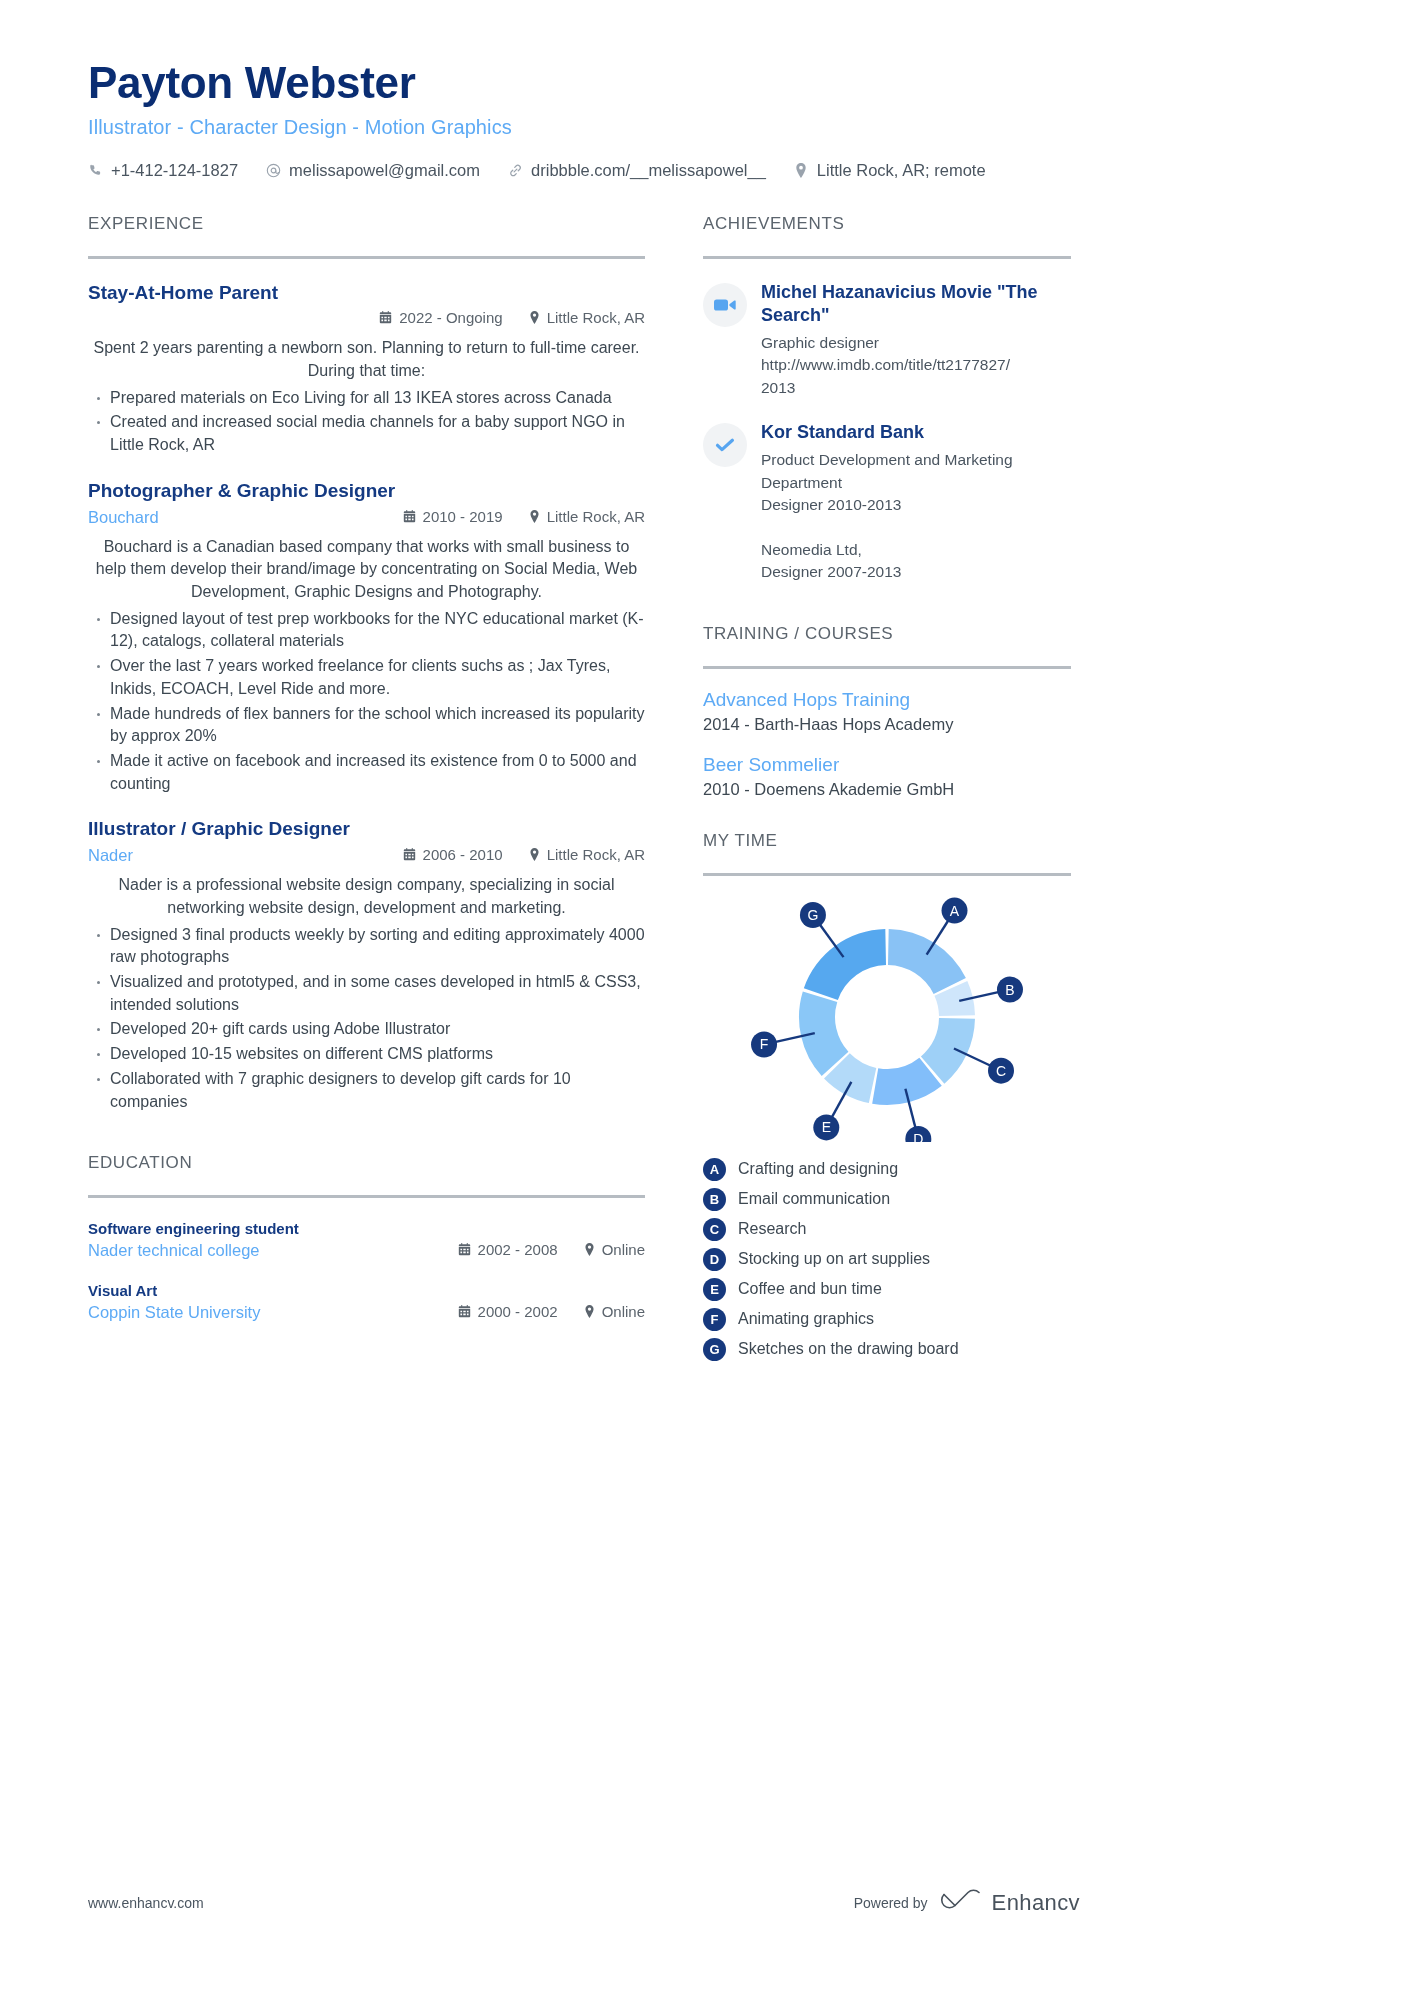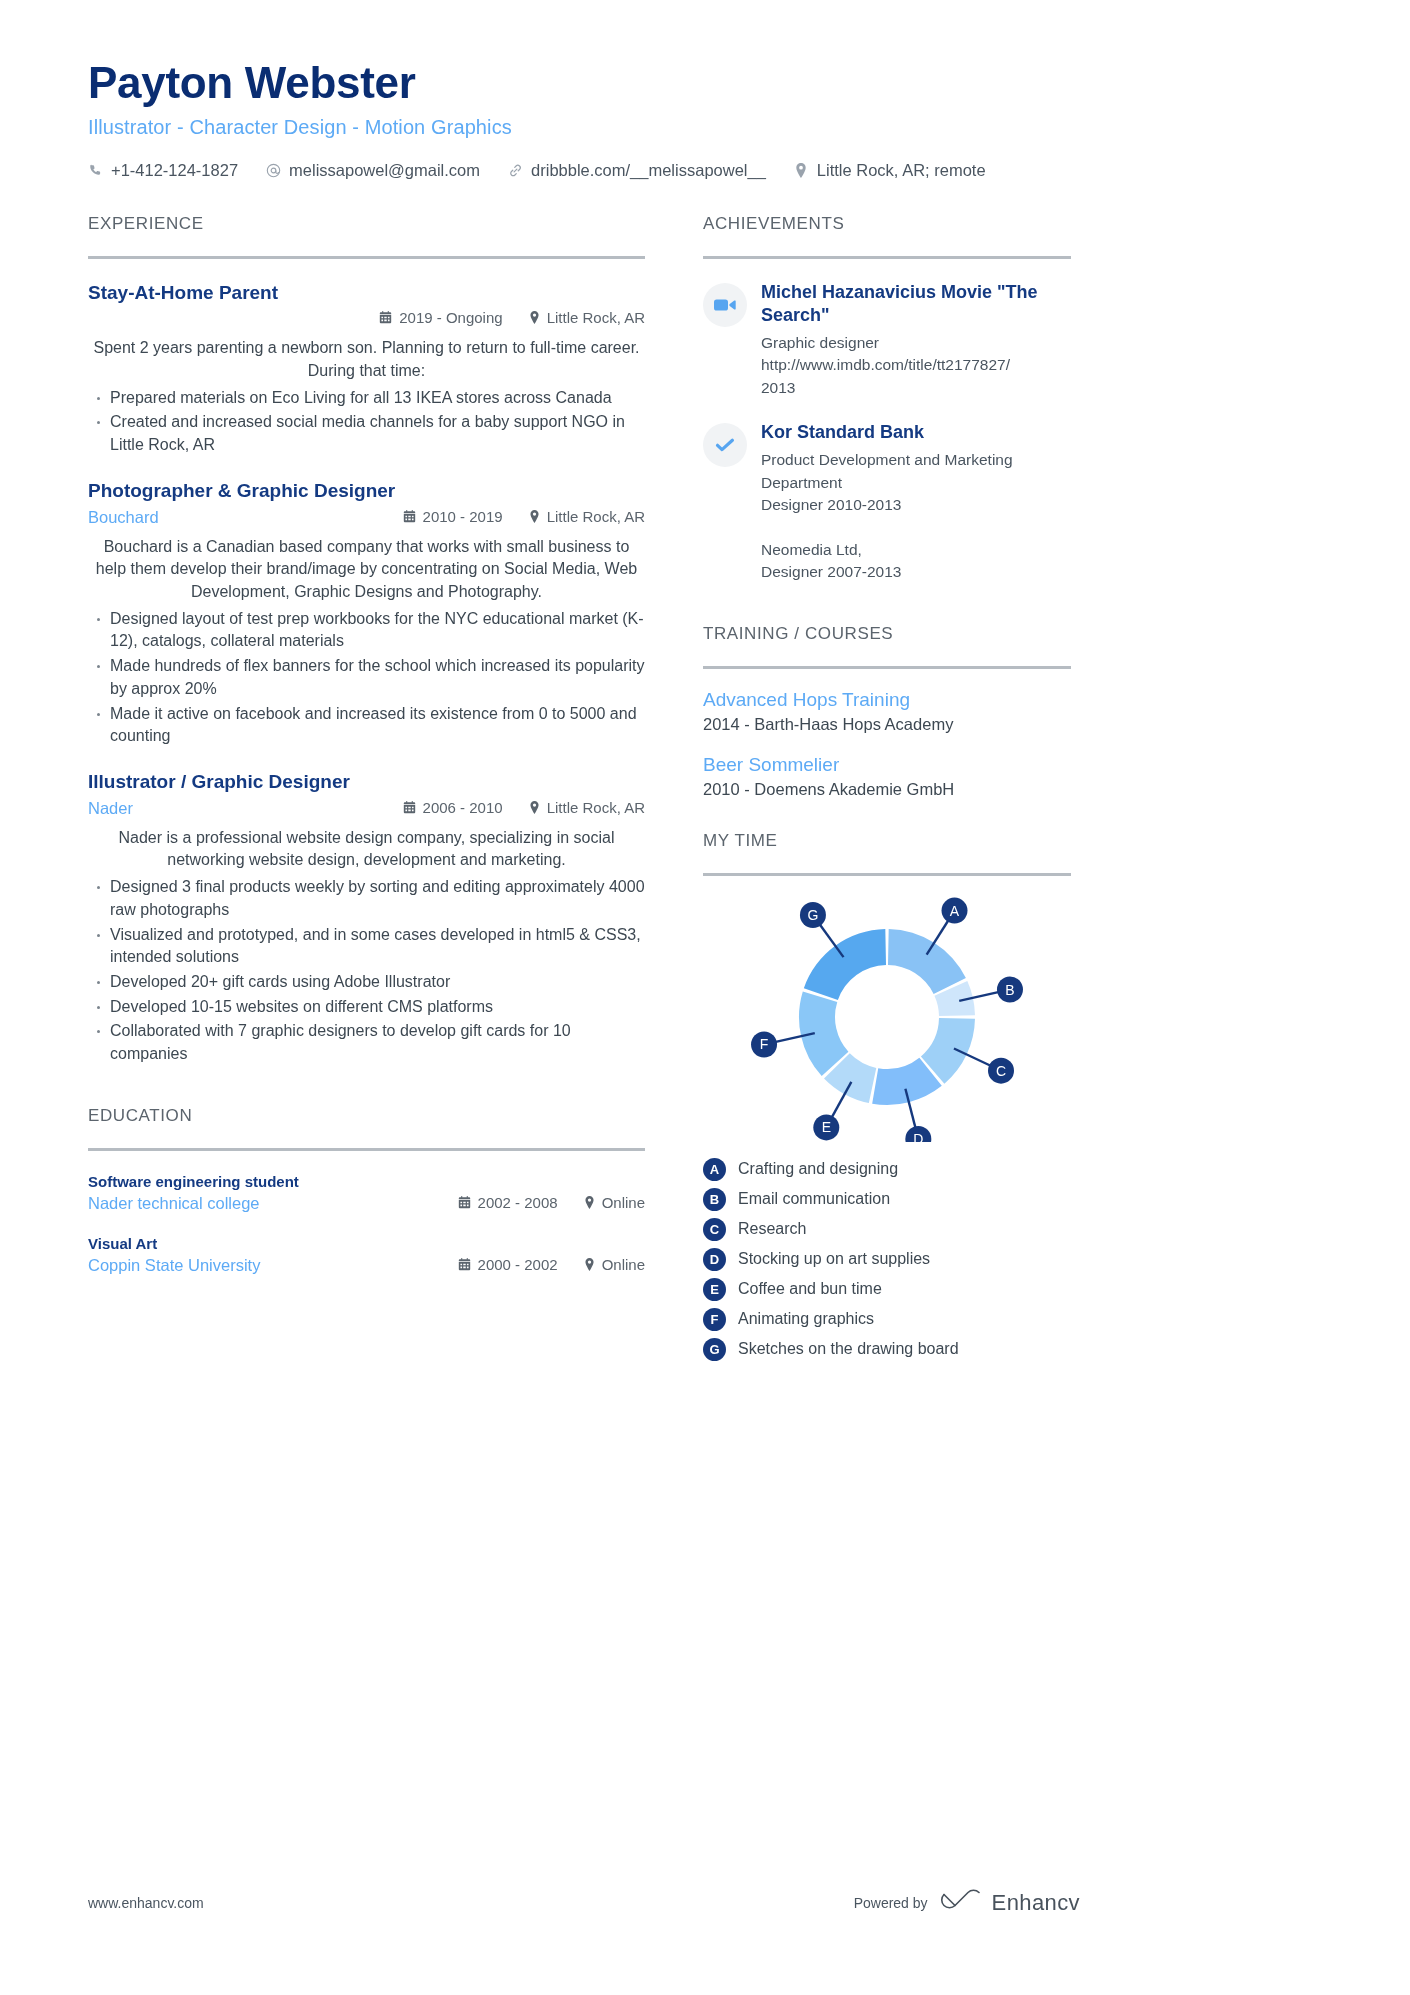--- a/index.html
+++ b/index.html
@@ -276,21 +276,21 @@
           <div class="entry-title">Stay-At-Home Parent</div>
           <div class="entry-row">
             <div class="entry-company"></div>
             <div class="meta">
               <span class="m">
                 <span class="ico">
                   <svg width="13" height="13" viewBox="0 0 16 16" fill="currentColor">
                       <path d="M4 0v1.5H2.2A1.2 1.2 0 0 0 1 2.7V4h14V2.7a1.2 1.2 0 0 0-1.2-1.2H12V0h-1.2v1.5H5.2V0H4zM1 5v8.8A1.2 1.2 0 0 0 2.2 15h11.6a1.2 1.2 0 0 0 1.2-1.2V5H1zm2 2h2v2H3V7zm3.5 0h3v2h-3V7zM11 7h2v2h-2V7zM3 10.5h2v2H3v-2zm3.5 0h3v2h-3v-2zm4.5 0h2v2h-2v-2z"></path>
                     </svg>
                 </span>
-                <span>2019 - Ongoing</span>
+                <span>2022 - Ongoing</span>
               </span>
               <span class="m">
                 <span class="ico">
                   <svg width="11" height="13" viewBox="0 0 12 16" fill="currentColor">
                       <path d="M6 0C3.2 0 1 2.2 1 5c0 3.6 5 11 5 11s5-7.4 5-11c0-2.8-2.2-5-5-5zm0 7a2 2 0 1 1 0-4 2 2 0 0 1 0 4z"></path>
                     </svg>
                 </span>
                 <span>Little Rock, AR</span>
               </span>
             </div>
@@ -321,20 +321,21 @@
                       <path d="M6 0C3.2 0 1 2.2 1 5c0 3.6 5 11 5 11s5-7.4 5-11c0-2.8-2.2-5-5-5zm0 7a2 2 0 1 1 0-4 2 2 0 0 1 0 4z"></path>
                     </svg>
                 </span>
                 <span>Little Rock, AR</span>
               </span>
             </div>
           </div>
           <div class="entry-desc">Bouchard is a Canadian based company that works with small business to help them develop their brand/image by concentrating on Social Media, Web Development, Graphic Designs and Photography.</div>
           <ul class="bullets">
             <li>Designed layout of test prep workbooks for the NYC educational market (K-12), catalogs, collateral materials</li>
+            <li>Over the last 7 years worked freelance for clients suchs as ; Jax Tyres, Inkids, ECOACH, Level Ride and more.</li>
             <li>Made hundreds of flex banners for the school which increased its popularity by approx 20%</li>
             <li>Made it active on facebook and increased its existence from 0 to 5000 and counting</li>
           </ul>
         </div>
 
         <div class="entry">
           <div class="entry-title">Illustrator / Graphic Designer</div>
           <div class="entry-row">
             <div class="entry-company">Nader</div>
             <div class="meta">

